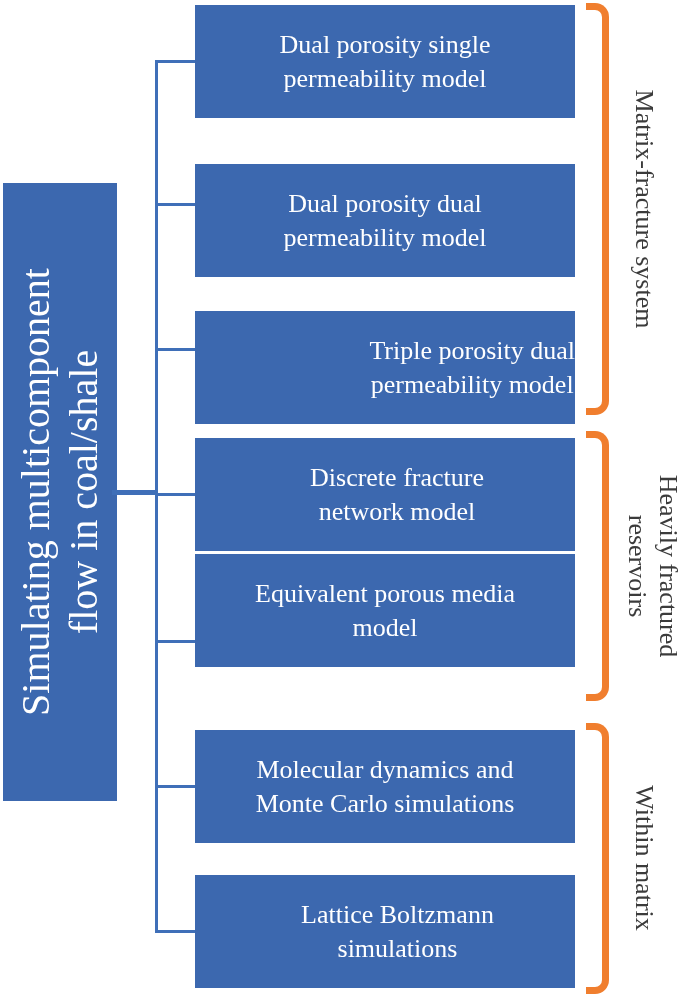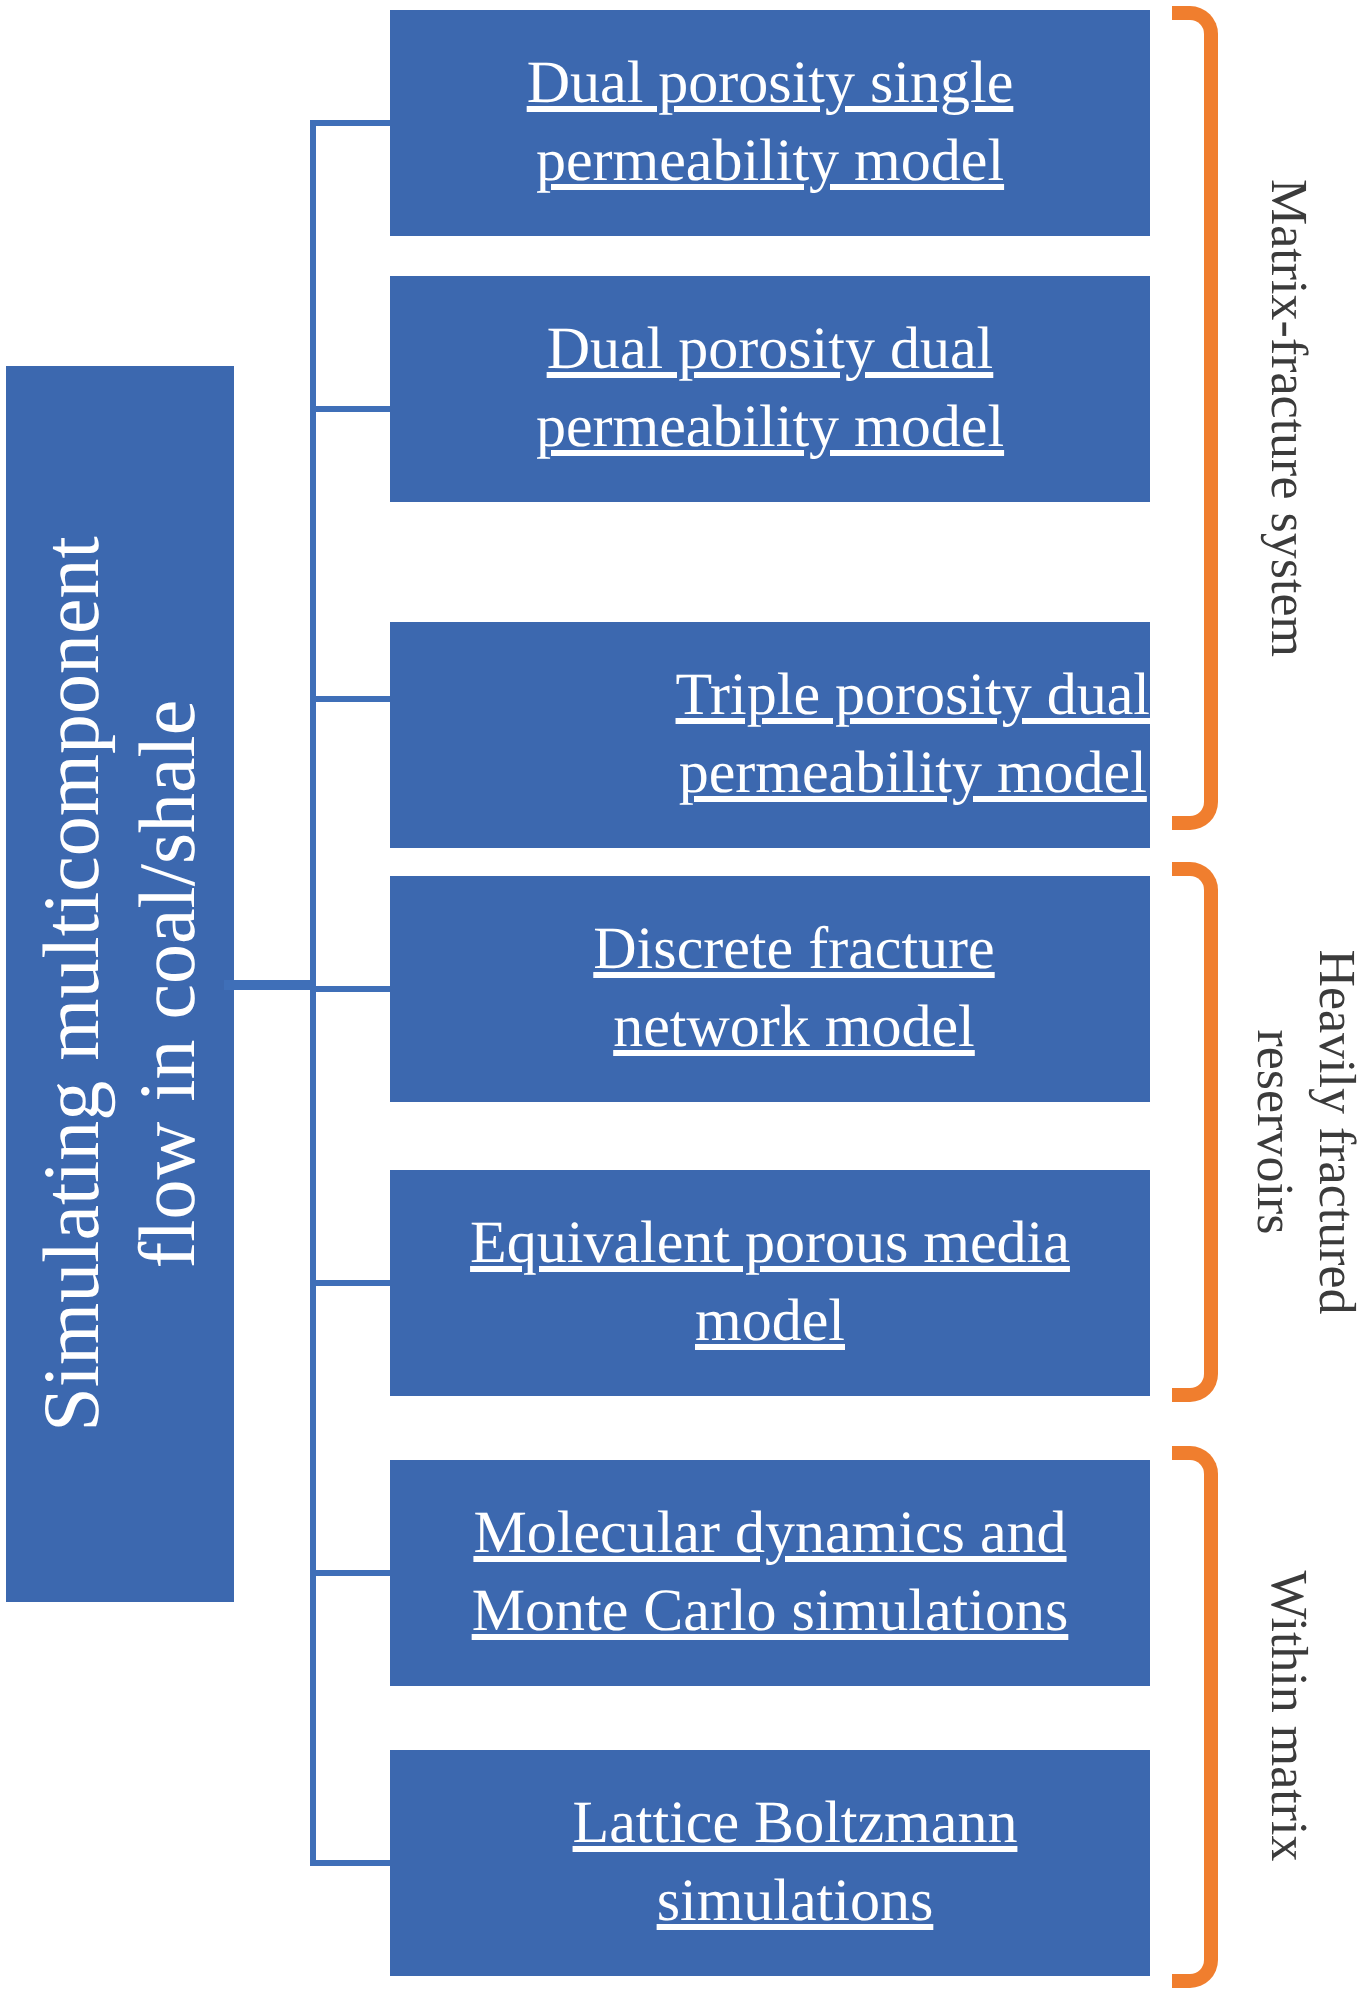--- a/index.html
+++ b/index.html
@@ -52,28 +52,27 @@
     position: absolute;
     left: 195px;
     width: 380px; height: 113px;
     background: var(--box-blue);
     display: flex;
     align-items: center;
     justify-content: center;
   }
   .model-box .lbl {
     color: var(--text-white);
-    font-size: 30px;
+    font-size: 26px;
     line-height: 1.27;
     text-align: center;
     white-space: pre-line;
-    text-decoration: underline;
   }
-  .b1 { top: 5px; }   .b2 { top: 138px; } .b3 { top: 311px; justify-content: flex-end; }
-  .b4 { top: 438px; padding-left: 24px; } .b5 { top: 585px; } .b6 { top: 730px; justify-content: center; } .b7 { top: 875px; padding-left: 25px; }
+  .b1 { top: 5px; }   .b2 { top: 164px; } .b3 { top: 311px; justify-content: flex-end; }
+  .b4 { top: 438px; padding-left: 24px; } .b5 { top: 554px; } .b6 { top: 730px; justify-content: center; } .b7 { top: 875px; padding-left: 25px; }
 
   
   .bracket {
     position: absolute;
     left: 586px;
     width: 23px;
     border: 7px solid var(--bracket-orange);
     border-left: none;
     border-radius: 0 14px 14px 0;
     background: transparent;

